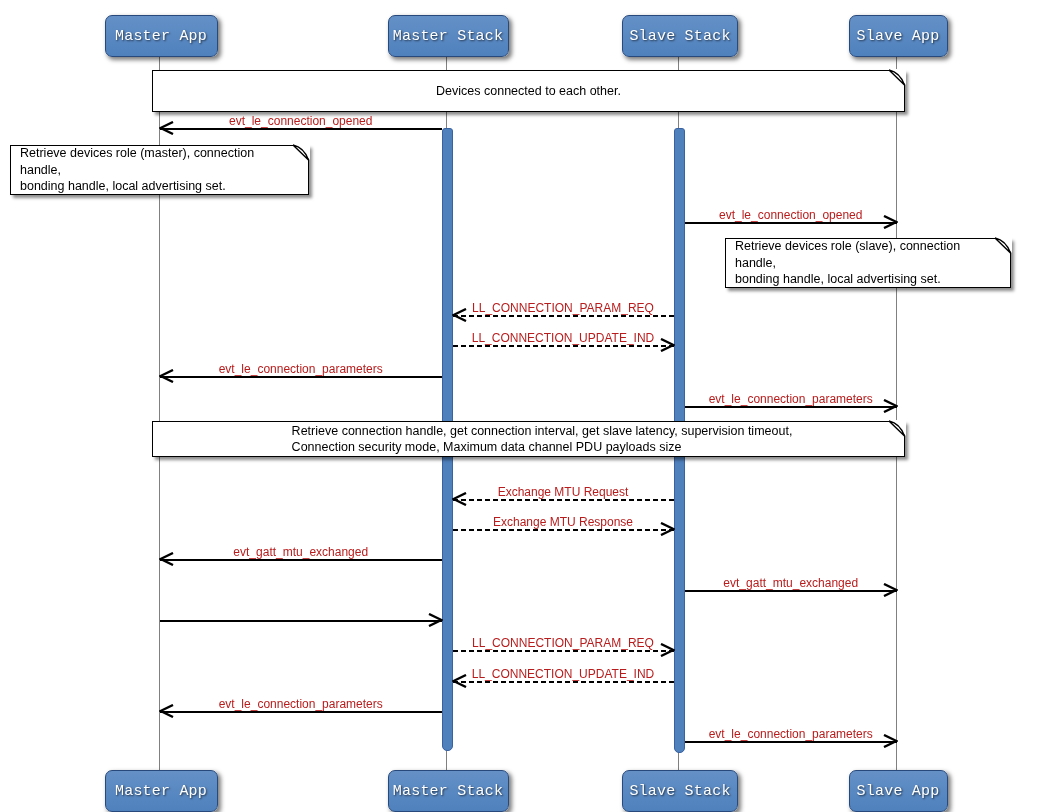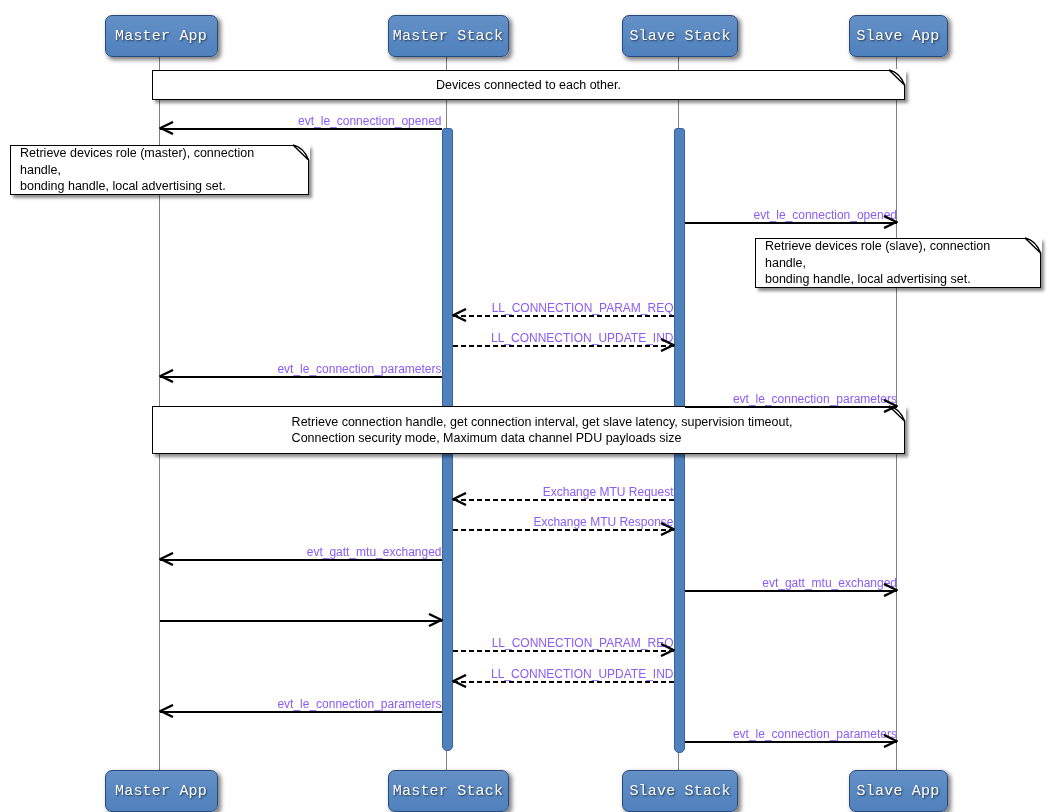--- a/index.html
+++ b/index.html
@@ -28,59 +28,59 @@
   .note.align-center{justify-content:center;text-align:center;}
   .note.align-left{justify-content:flex-start;text-align:left;padding-left:7px;}
   .note .note-text{white-space:pre-line;display:inline-block;text-align:left;padding:2px 20px 2px 2px;}
   .note.align-center .note-text{padding:2px 8px;}
   .note .fold{position:absolute;top:-1.6px;right:-1.6px;}
 
   .msg{position:absolute;z-index:4;height:21px;}
   .msg-line{position:absolute;left:0;right:0;top:16.5px;height:2px;}
   .msg-line.solid{background:var(--msg);}
   .msg-line.dashed{background:repeating-linear-gradient(90deg,var(--msg) 0 5px,transparent 5px 8px);}
-  .msg-label{position:absolute;left:0;right:0;bottom:4px;text-align:right;
-    font-size:12px;color:#8b5cf6;white-space:nowrap;}
+  .msg-label{position:absolute;left:0;right:0;bottom:4px;text-align:center;
+    font-size:12px;color:#b91c1c;white-space:nowrap;}
   .msg-head{position:absolute;top:10px;width:16px;height:14px;}
   .msg-head.right{right:-1px;} .msg-head.left{left:-1px;}
 </style>
 </head>
 <body>
 
 <div id="diagram">
     <div class="lifeline" style="left: 159.25px; top: 55px; height: 715px;"></div>
     <div class="lifeline" style="left: 446.25px; top: 55px; height: 715px;"></div>
     <div class="lifeline" style="left: 678.25px; top: 55px; height: 715px;"></div>
     <div class="lifeline" style="left: 896.25px; top: 55px; height: 715px;"></div>
     <div class="activation" style="left: 441.5px; top: 128px; width: 11px; height: 623px;"></div>
     <div class="activation" style="left: 673.5px; top: 128px; width: 11px; height: 625px;"></div>
-    <div class="note align-center" style="left: 152px; top: 70px; width: 753px; height: 30px;">
+    <div class="note align-center" style="left: 152px; top: 70px; width: 753px; height: 42px;">
     <span class="note-text">Devices connected to each other.</span>
     <svg class="fold" width="17" height="17" viewBox="0 0 17 17">
       <polygon points="0,0 17,0 17,16" fill="#ffffff"></polygon>
       <path d="M0,1 L15.5,16 Q11,3.5 0,1 Z" fill="#ffffff" stroke="#000000" stroke-width="1.4"></path>
     </svg>
   </div>
     <div class="note align-left" style="left: 10px; top: 145px; width: 299px; height: 50px;">
     <span class="note-text">Retrieve devices role (master), connection handle,
 bonding handle, local advertising set.</span>
     <svg class="fold" width="17" height="17" viewBox="0 0 17 17">
       <polygon points="0,0 17,0 17,16" fill="#ffffff"></polygon>
       <path d="M0,1 L15.5,16 Q11,3.5 0,1 Z" fill="#ffffff" stroke="#000000" stroke-width="1.4"></path>
     </svg>
   </div>
-    <div class="note align-left" style="left: 755px; top: 238px; width: 286px; height: 50px;">
+    <div class="note align-left" style="left: 725px; top: 238px; width: 286px; height: 50px;">
     <span class="note-text">Retrieve devices role (slave), connection handle,
 bonding handle, local advertising set.</span>
     <svg class="fold" width="17" height="17" viewBox="0 0 17 17">
       <polygon points="0,0 17,0 17,16" fill="#ffffff"></polygon>
       <path d="M0,1 L15.5,16 Q11,3.5 0,1 Z" fill="#ffffff" stroke="#000000" stroke-width="1.4"></path>
     </svg>
   </div>
-    <div class="note align-center" style="left: 152px; top: 406px; width: 753px; height: 48px; padding-left: 27px;">
+    <div class="note align-center" style="left: 152px; top: 421px; width: 753px; height: 36px; padding-left: 27px;">
     <span class="note-text">Retrieve connection handle, get connection interval, get slave latency, supervision timeout,
 Connection security mode, Maximum data channel PDU payloads size</span>
     <svg class="fold" width="17" height="17" viewBox="0 0 17 17">
       <polygon points="0,0 17,0 17,16" fill="#ffffff"></polygon>
       <path d="M0,1 L15.5,16 Q11,3.5 0,1 Z" fill="#ffffff" stroke="#000000" stroke-width="1.4"></path>
     </svg>
   </div>
     <div class="participant" style="left: 104.5px; top: 15px; width: 111px; height: 40px;">
     <span class="participant-label">Master App</span>
   </div>

